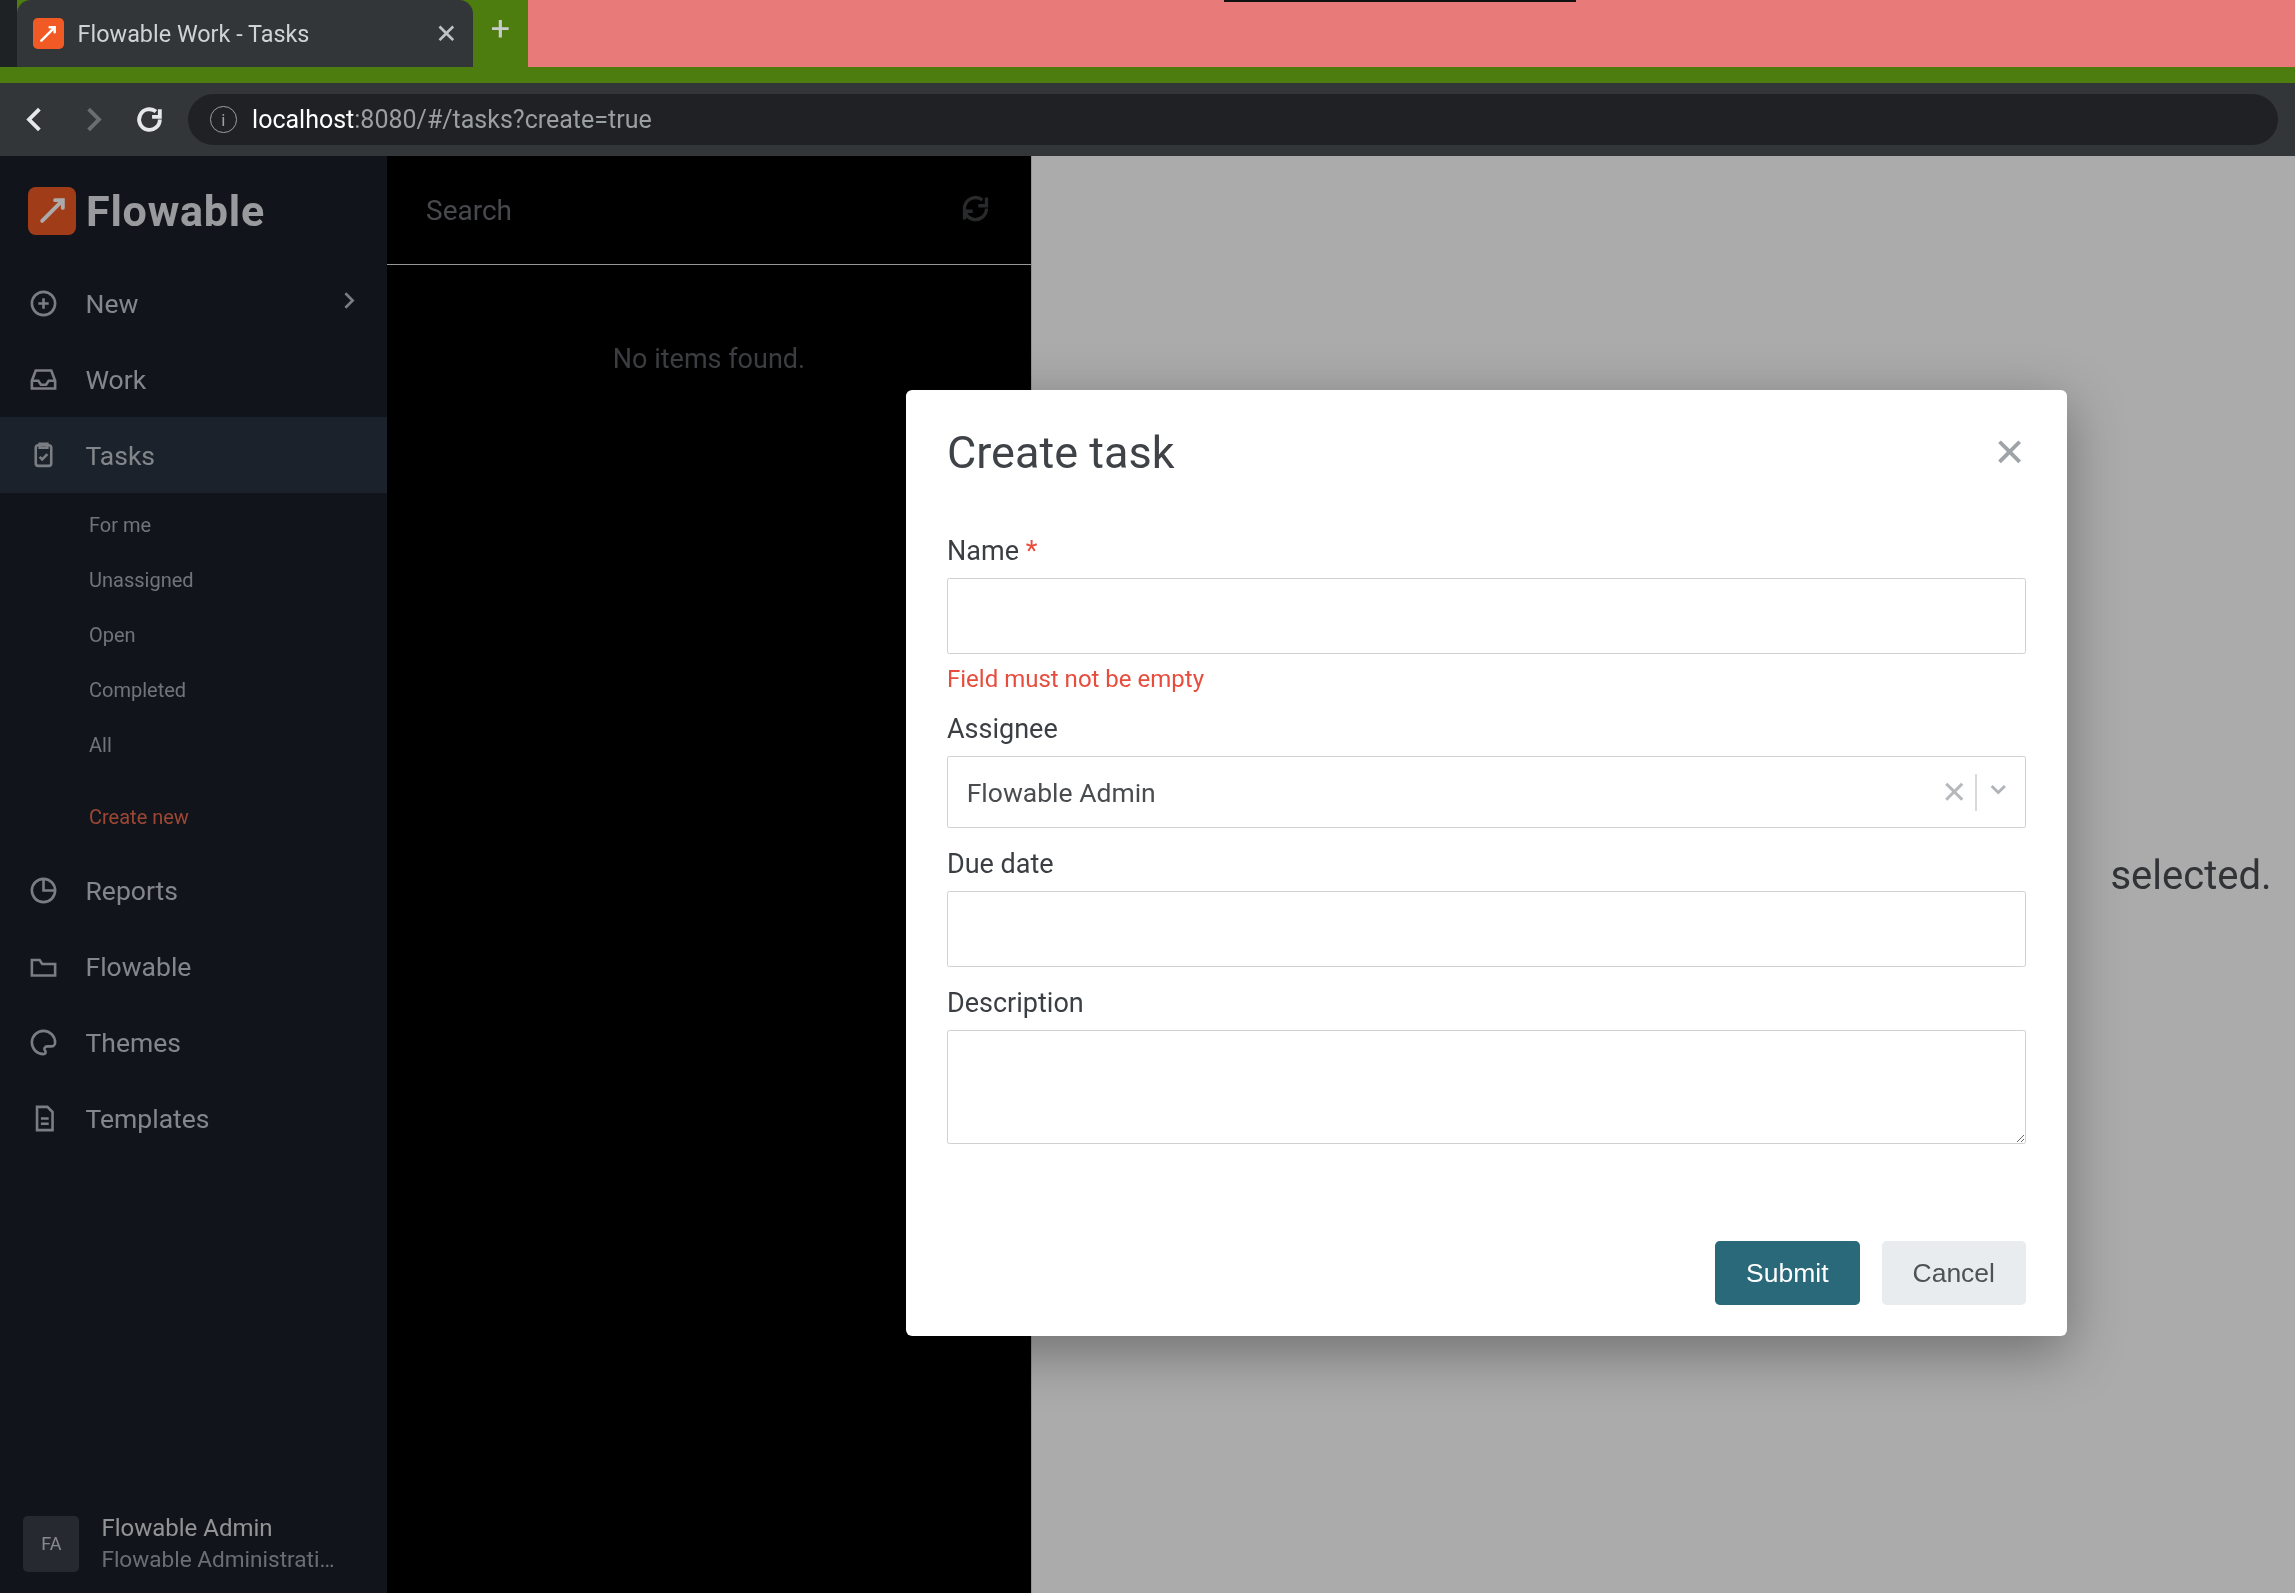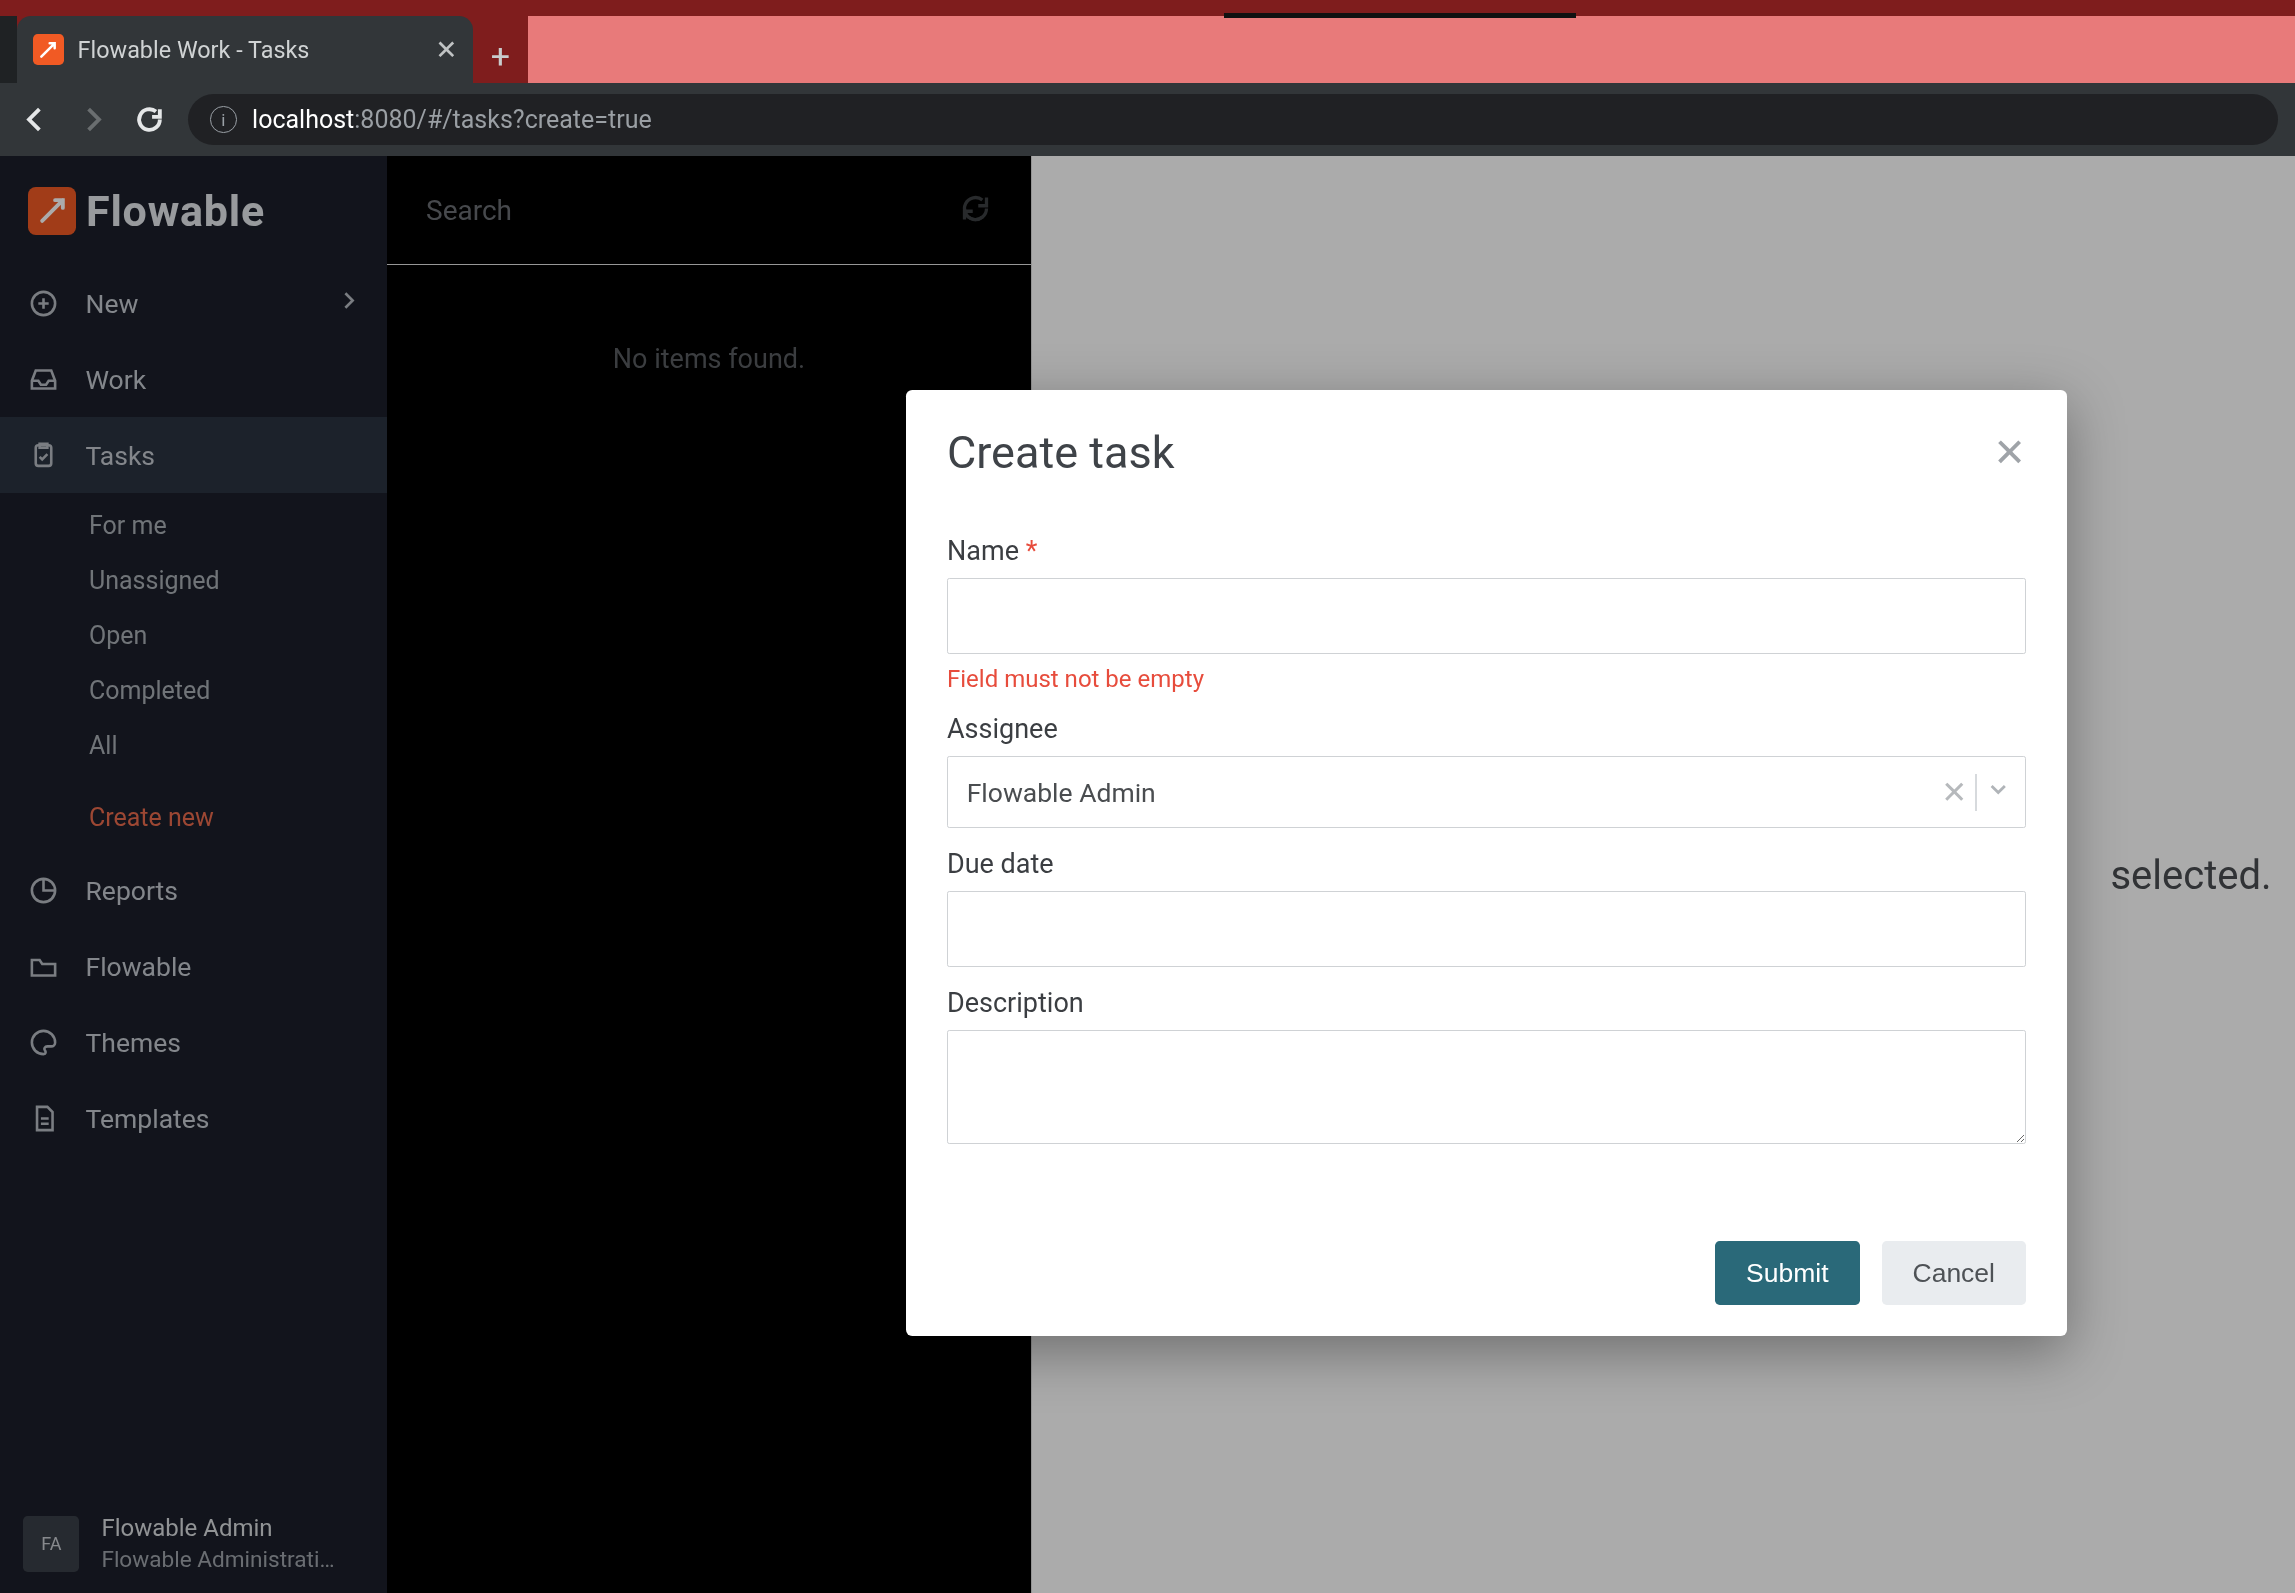--- a/index.html
+++ b/index.html
@@ -1,19 +1,19 @@
 <!DOCTYPE html>
 <html style="font-size:12.5px"><head>
 <meta charset="utf-8">
 <style>
   * { box-sizing: border-box; margin: 0; padding: 0; }
   html, body { width: 2295px; height: 1594px; font-family: -apple-system, "Segoe UI", Roboto, sans-serif; overflow: hidden; background:#e87a7a;}
   
   .chrome { width:100%; height:1594px; display:flex; flex-direction:column; }
-  .tabstrip { height:83px; background:#7f1d1d; display:flex; align-items:flex-end;}
+  .tabstrip { height:83px; background:#4d7c0f; display:flex; align-items:flex-start;}
   .tabstrip-left {width:17px; height:67px; background:#1f2224;}
   .tab { width:456px; height:67px; background:#323639; display:flex; align-items:center; padding:0 15.6px; border-top-left-radius:14px; border-top-right-radius:14px; gap:14px;}
   .tab .fav { width:31px;height:31px;background:#f15a24;border-radius:4.7px; display:flex;align-items:center;justify-content:center;}
   .tab .fav svg{width:20px;height:20px;}
   .tab .title{ color:#d0d3d4; font-size:23.4px; flex:1; white-space:nowrap; overflow:hidden;}
   .tab .close{ color:#c0c3c4; font-size:26.5px;}
   .newtab { width:55px; height:55px; display:flex; align-items:center; justify-content:center; color:#c9cccd; font-size:34px;}
   .red-bar { flex:1; height:67px; background:#e87a7a; position:relative;}
   .red-bar .darkpatch { position:absolute; left:696px; top:-3.1px; width:352px; height:4.7px; background:#111;}
   .addrbar { height:73px; background:#323639; display:flex; align-items:center; padding:0 17px; gap:20px;}
@@ -31,21 +31,21 @@
   .logo { height:109px; display:flex; align-items:center; padding-left:28px; gap:10px;}
   .logo-mark{ width:48px;height:48px;background:#f15a24;border-radius:7.8px; display:flex;align-items:center;justify-content:center;}
   .logo-mark svg{width:31px;height:31px;}
   .logo-text{ font-size:43px; font-weight:700; color:#e3e6ea; letter-spacing:0.8px;}
   .navitem { height:76px; display:flex; align-items:center; padding:0 26.5px; gap:25px; font-size:26.5px; color:#c3c8cf; cursor:pointer;}
   .navitem.active{ background:#2a3441;}
   .navitem .icon{ width:34px;height:34px; display:flex;align-items:center;justify-content:center;}
   .navitem .icon svg{ width:31px;height:31px; stroke:#b6bbc2; fill:none; stroke-width:2;}
   .navitem .chev{ margin-left:auto; }
   .subitems { padding-left:89px; padding-top:4.7px; padding-bottom:7.8px;}
-  .subitem{ height:55px; display:flex; align-items:center; color:#a8adb4; font-size:25px;}
+  .subitem{ height:55px; display:flex; align-items:center; color:#a8adb4; font-size:20px;}
   .subitem.accent{ color:#e96a4d; margin-top:17px;}
   .sidegap{ flex:1;}
   .userrow{ height:101px; display:flex; align-items:center; gap:22px; padding:0 23.4px;}
   .avatar{ width:56px;height:56px;background:#3a3f48;color:#c9cdd3; font-size:18px; display:flex;align-items:center;justify-content:center; border-radius:4.7px;}
   .userinfo{ display:flex; flex-direction:column; gap:3.1px;}
   .userinfo .n{ font-size:24px; color:#d8dbde;}
   .userinfo .r{ font-size:22.6px; color:#9ea3aa;}
   
   .listcol{ width:645px; background:#000000; border-right:0.8px solid #ddd; display:flex; flex-direction:column;}
   .searchrow{ height:109px; display:flex; align-items:center; padding:0 39px; border-bottom:0.8px solid #e2e2e2; justify-content:space-between;}

